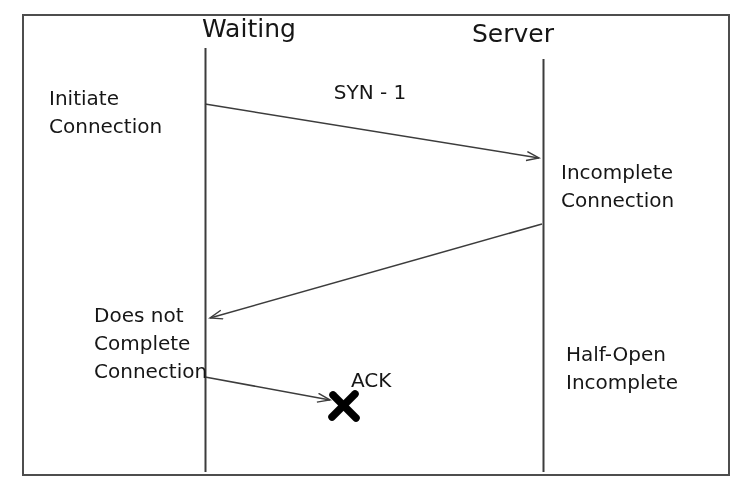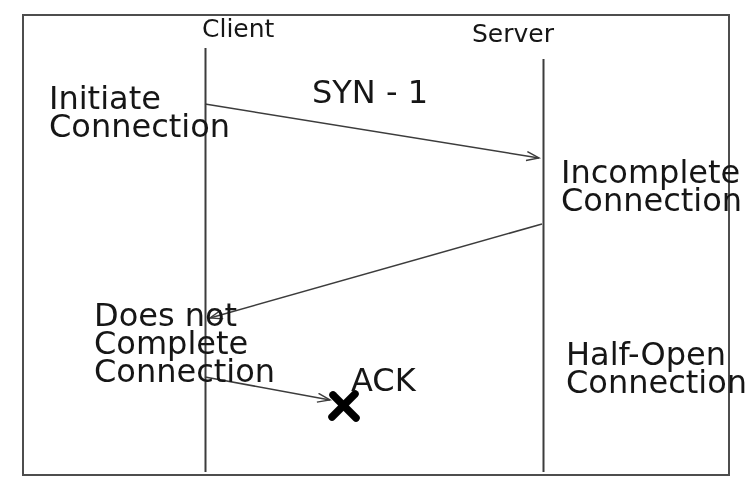--- a/index.html
+++ b/index.html
@@ -29,21 +29,21 @@
     left: 0;
     top: 0;
     width: 750px;
     height: 499px;
   }
   .lbl {
     position: absolute;
     color: #161616;
     white-space: pre-line;
     line-height: 28px;
-    font-size: 32px;
+    font-size: 20px;
   }
   .actor {
     font-size: 25px;
     line-height: 26px;
   }
   .msg-center {
     text-align: center;
   }
   .small-lbl {
     font-size: 13.5px;
@@ -71,29 +71,29 @@
     <line x1="205" y1="104" x2="539" y2="158" stroke="#3c3c3c" stroke-width="1.5" marker-end="url(#arrow)"></line>
     <line x1="542" y1="224" x2="210" y2="318" stroke="#3c3c3c" stroke-width="1.5" marker-end="url(#arrow)"></line>
     <line x1="205" y1="377" x2="330" y2="400" stroke="#3c3c3c" stroke-width="1.5" marker-end="url(#arrow)"></line>
 
     <g>
       <line x1="333" y1="395" x2="356" y2="418" stroke="#000000" stroke-width="7.5" stroke-linecap="round"></line>
       <line x1="355" y1="394" x2="332" y2="417" stroke="#000000" stroke-width="7.5" stroke-linecap="round"></line>
     </g>
   </svg>
 
-  <div class="lbl actor" style="left:202px; top:16px;">Client</div>
+  <div class="lbl actor" style="left:202px; top:16px;">Waiting</div>
   <div class="lbl actor" style="left:472px; top:21px;">Server</div>
 
   <div class="lbl msg-center" style="left:280px; top:78px; width:180px;">SYN - 1</div>
   <div class="lbl" style="left:351px; top:354px;margin-top:12px;">ACK</div>
 
   <div class="lbl" style="left:49px; top:84px;">Initiate
 Connection</div>
   <div class="lbl" style="left:561px; top:158px;">Incomplete
 Connection</div>
   <div class="lbl" style="left:46px; top:301px;margin-left:48px;">Does not
 Complete
 Connection</div>
   <div class="lbl" style="left:566px; top:340px;">Half-Open
-Connection</div>
+Incomplete</div>
 
 </div>
 
 </body></html>

